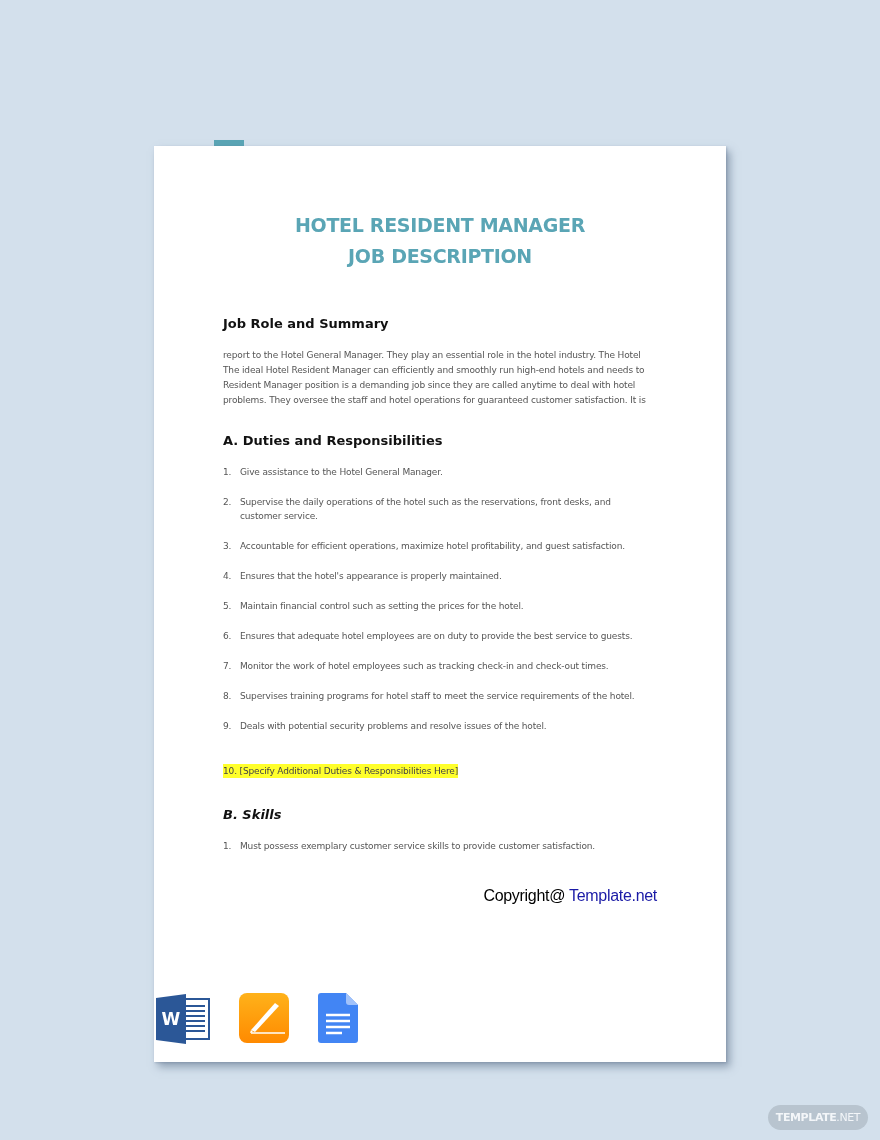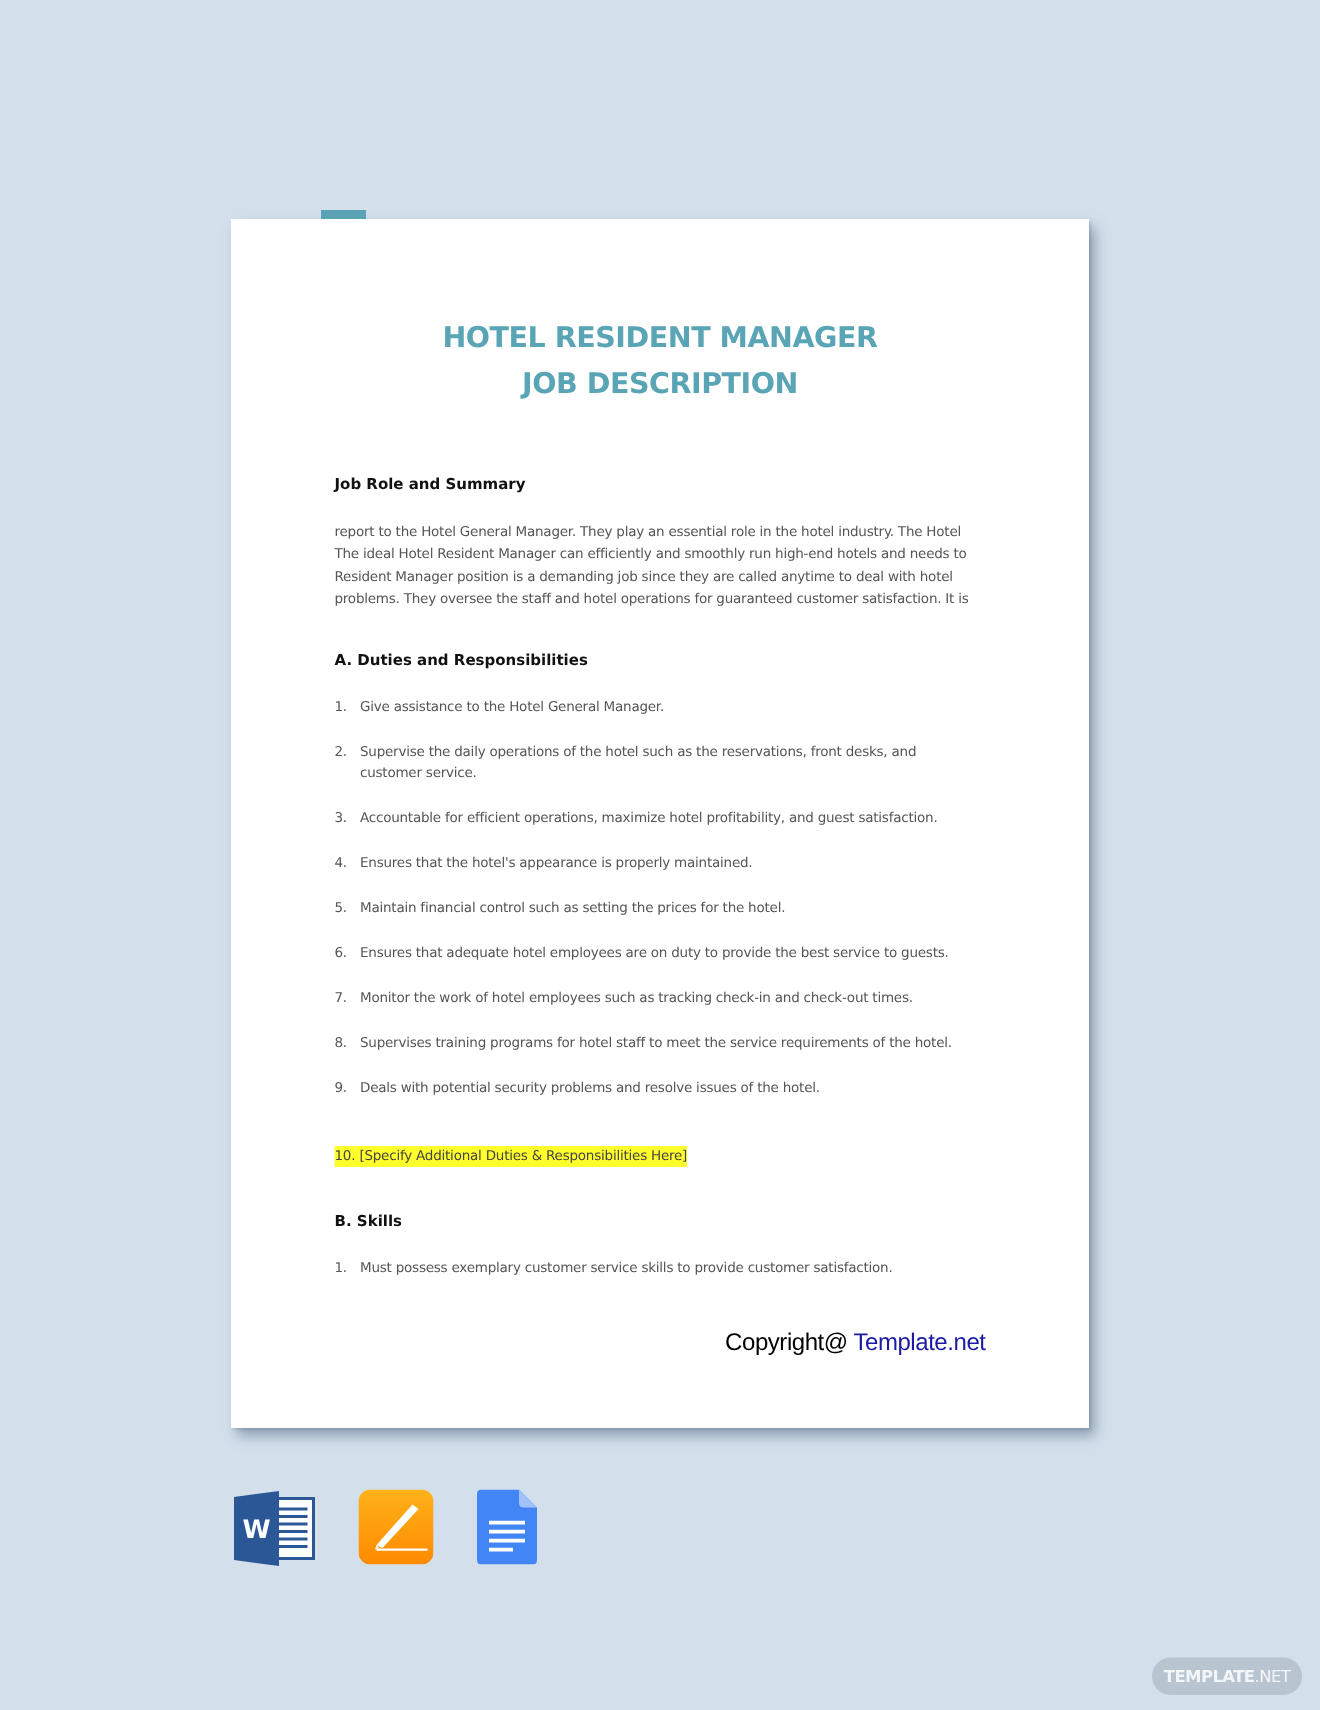--- a/index.html
+++ b/index.html
@@ -12,21 +12,21 @@
     }
     .tab-accent {
       position: absolute;
       left: 214px; top: 140px;
       width: 30px; height: 6px;
       background: #5aa5b5;
     }
     .page {
       position: absolute;
       left: 154px; top: 146px;
-      width: 572px; height: 806px;
+      width: 572px; height: 916px;
       background: #ffffff;
       box-shadow: 4px 5px 8px rgba(90,110,135,0.55), 1px 1px 2px rgba(90,110,135,0.3);
     }
     .title {
       position: absolute;
       left: 0; right: 0; top: 64px;
       text-align: center;
       color: #5aa5b5;
       font-family: "DejaVu Sans", sans-serif;
       font-weight: bold;
@@ -38,21 +38,21 @@
       position: absolute;
       left: 69px; top: 172px;
       width: 430px;
       font-family: "DejaVu Sans", sans-serif;
       font-size: 9px;
       color: #555;
     }
     .h {
       font-weight: bold;
       color: #111;
-      font-size: 10px;
+      font-size: 13px;
       line-height: 12px;
     }
     .para {
       line-height: 15px;
       color: #555;
       letter-spacing: -0.15px;
     }
     .list { list-style: none; }
     .list li {
       display: flex;
@@ -147,21 +147,21 @@
         <span class="txt">Deals with potential security problems and resolve issues of the hotel.</span>
       </li>
       <li style="margin-top:31px;">
         <span class="hl">
           <span>10.</span>
           <span>[Specify Additional Duties &amp; Responsibilities Here]</span>
         </span>
       </li>
     </ul>
 
-    <div class="h" style="margin-top:31px;">B. Skills</div>
+    <div class="h" style="margin-top:31px;font-style:italic;">B. Skills</div>
     <ul class="list" style="margin-top:18px;">
       <li>
         <span class="num">1.</span>
         <span class="txt">Must possess exemplary customer service skills to provide customer satisfaction.</span>
       </li>
     </ul>
   </div>
 
   <div class="copyright">
     <span>Copyright@ </span><span class="link">Template.net</span>

